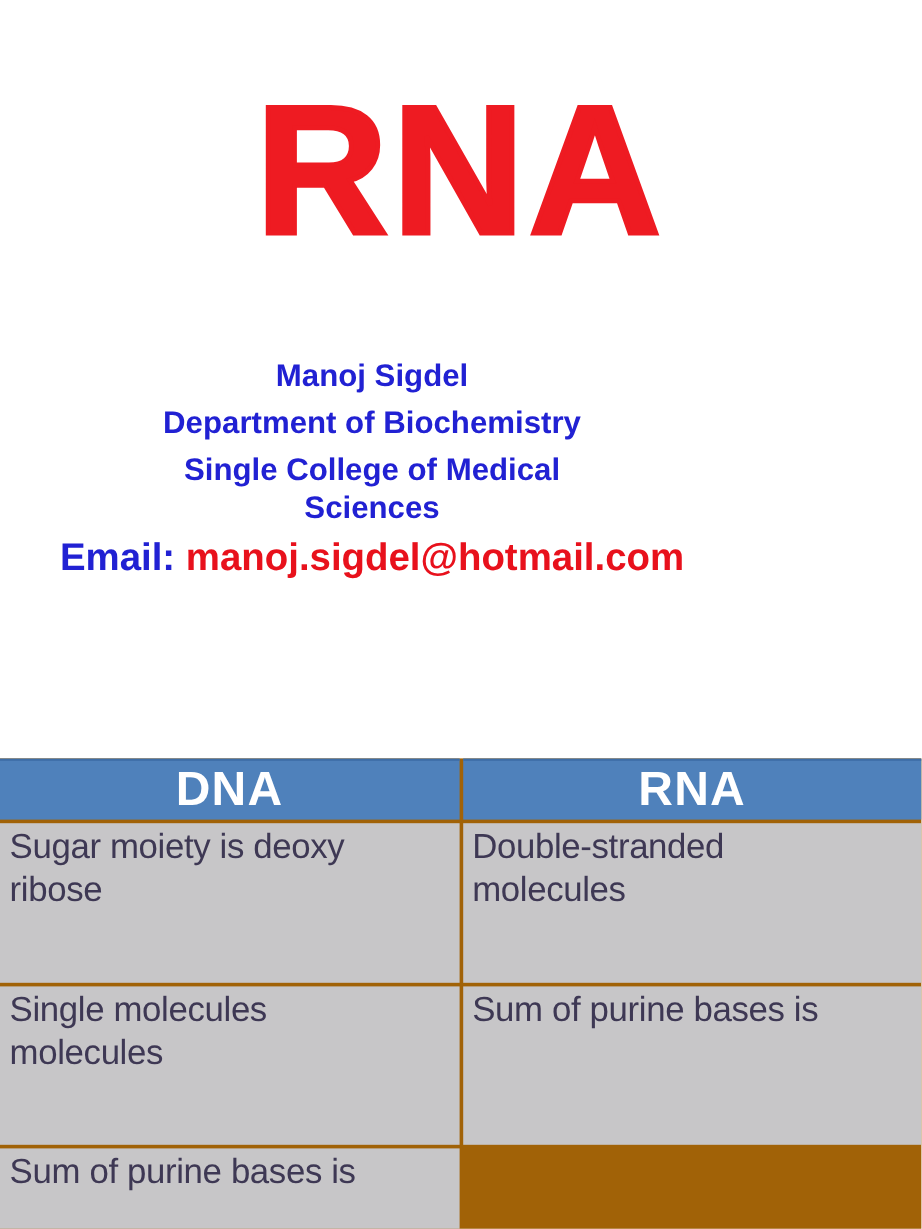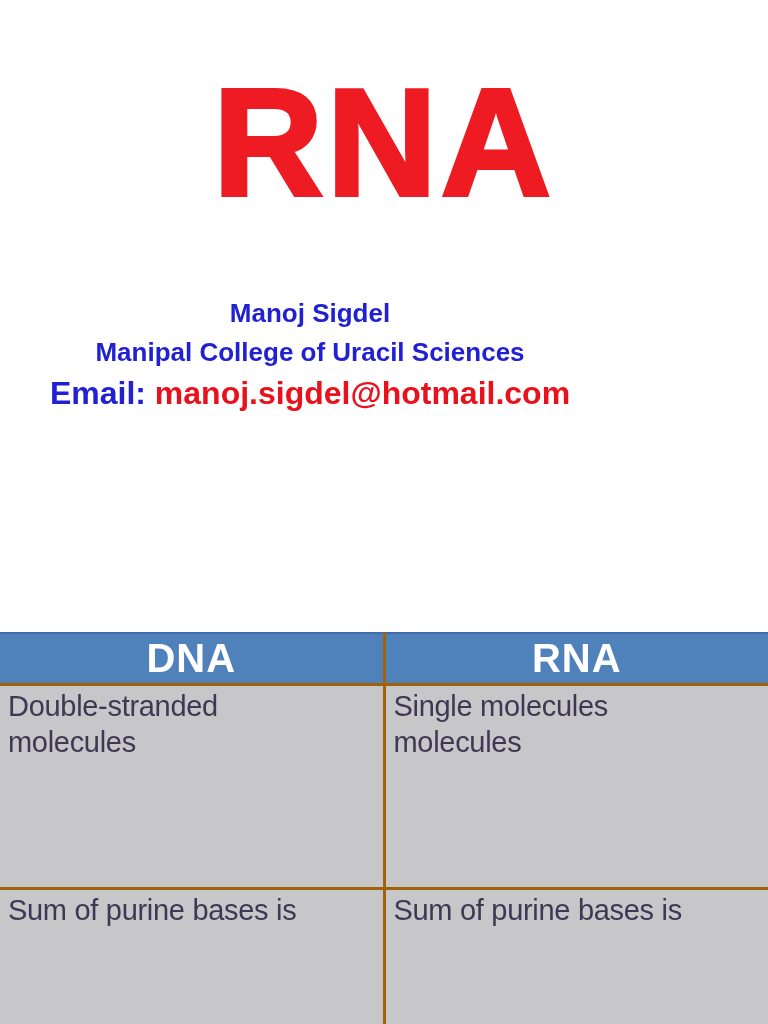--- a/index.html
+++ b/index.html
@@ -100,26 +100,29 @@
     cursor: pointer;
   }
 </style>
 </head>
 <body>
 
 <div class="slide-title">RNA</div>
 
 <div class="author-block">
   <p>Manoj Sigdel</p>
-  <p class="author-institution">Manipal College of Uracil Sciences</p>
+  <p>Department of Biochemistry</p>
+  <p class="author-institution">Single College of Medical Sciences</p>
   <p class="email-line"><span>Email: </span><span class="email-address">manoj.sigdel@hotmail.com</span></p>
 </div>
 
 <div class="comparison-table">
     <div class="th">DNA</div>
     <div class="th">RNA</div>
+    <div class="td"><span class="seg-normal">Sugar moiety is deoxy
+ribose</span></div>
     <div class="td"><span class="seg-normal">Double-stranded
 molecules</span></div>
     <div class="td"><span class="seg-normal">Single molecules
 molecules</span></div>
     <div class="td"><span class="seg-normal">Sum of purine bases is</span></div>
     <div class="td"><span class="seg-normal">Sum of purine bases is</span></div>
   </div>
 
 </body></html>

